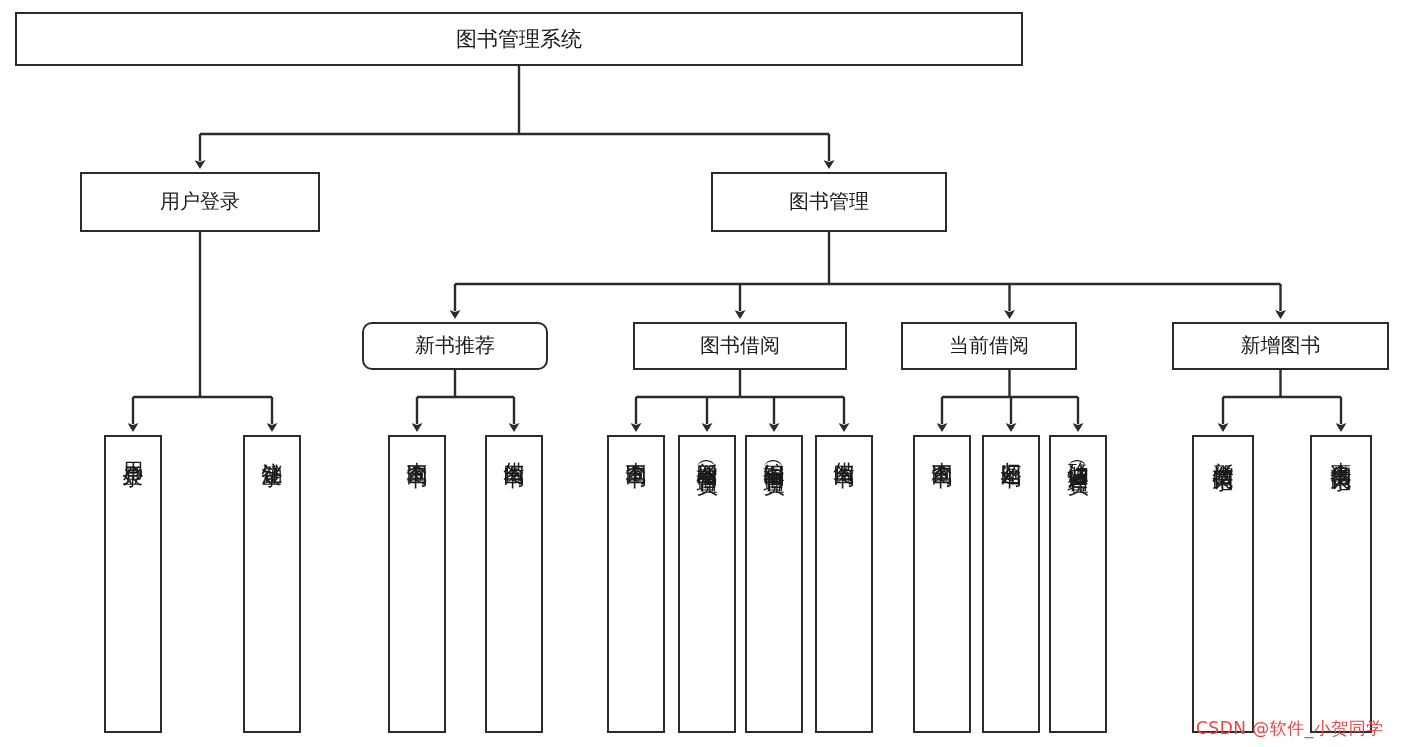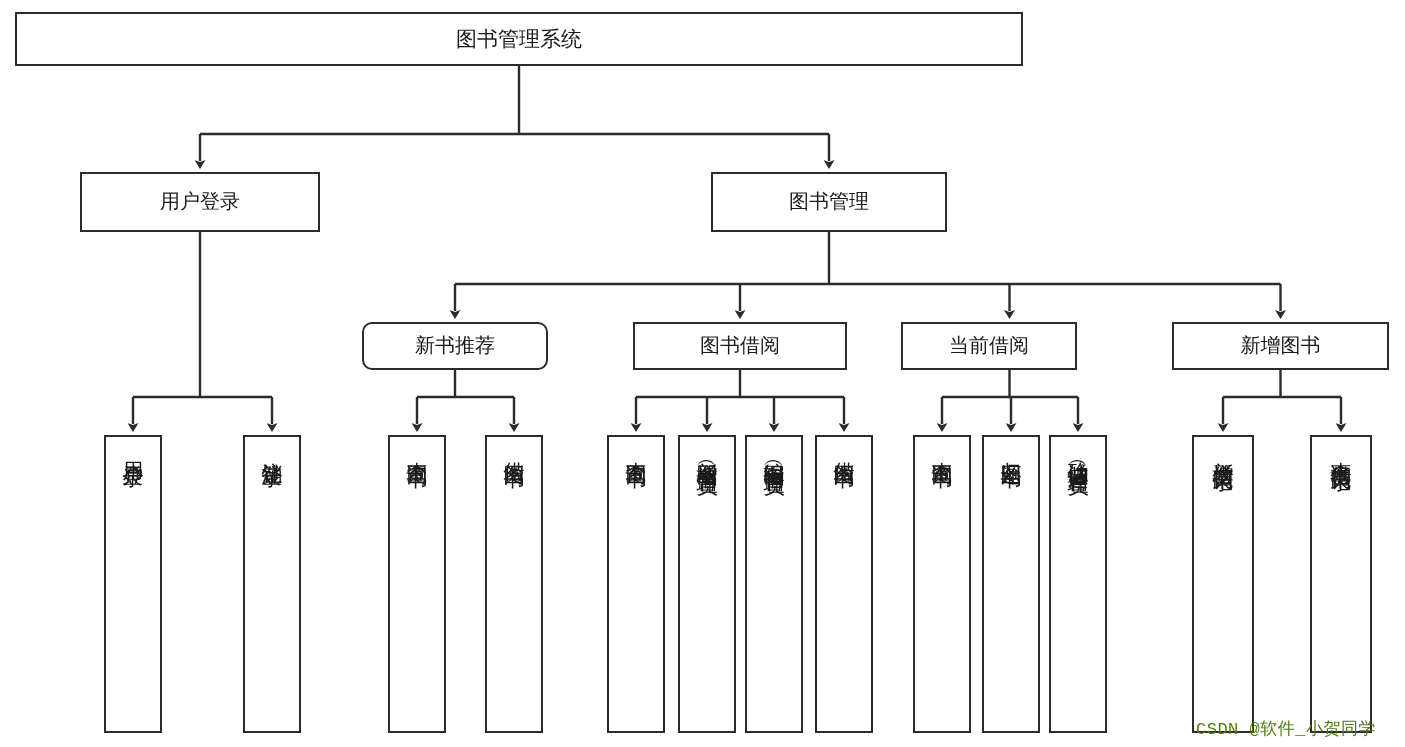--- a/index.html
+++ b/index.html
@@ -65,25 +65,24 @@
     text-orientation: upright;
     font-size: 21px;
     line-height: 1.05;
     letter-spacing: 2px;
     white-space: nowrap;
     text-align: start;
   }
   .watermark {
     position: absolute;
     font-size: 17px;
-    color: #4d7c0f;
+    color: #ef4444;
     white-space: nowrap;
     z-index: 3;
     letter-spacing: 0.5px;
-    font-family: Liberation Mono, monospace;
   }
 </style>
 </head>
 <body>
 
 <div id="canvas">
   <svg id="edges" viewBox="0 0 1405 747" xmlns="http://www.w3.org/2000/svg">
     <defs>
       <marker id="arrow" markerWidth="9" markerHeight="11" refX="1" refY="5.5" orient="auto" markerUnits="userSpaceOnUse">
         <path d="M0,0 L9,5.5 L0,11 L2,5.5 Z" fill="#2b2b2b"></path>

